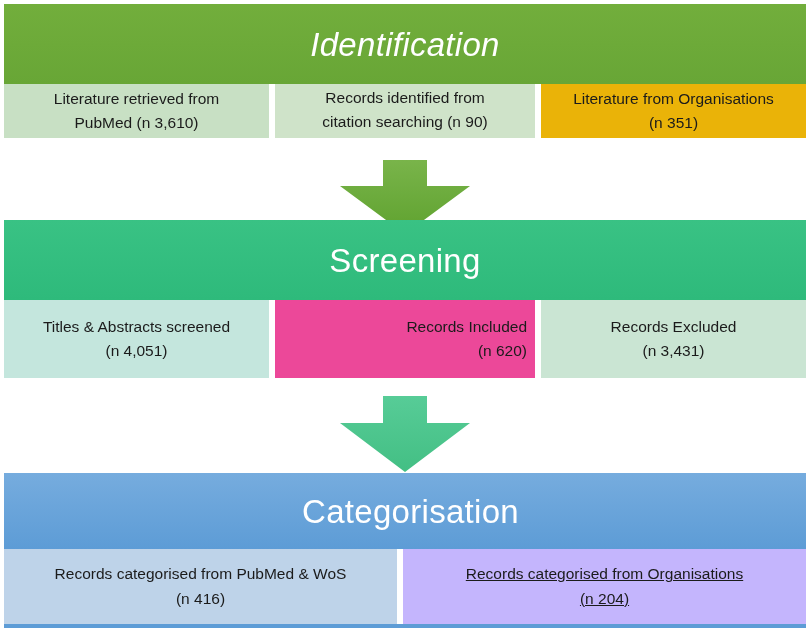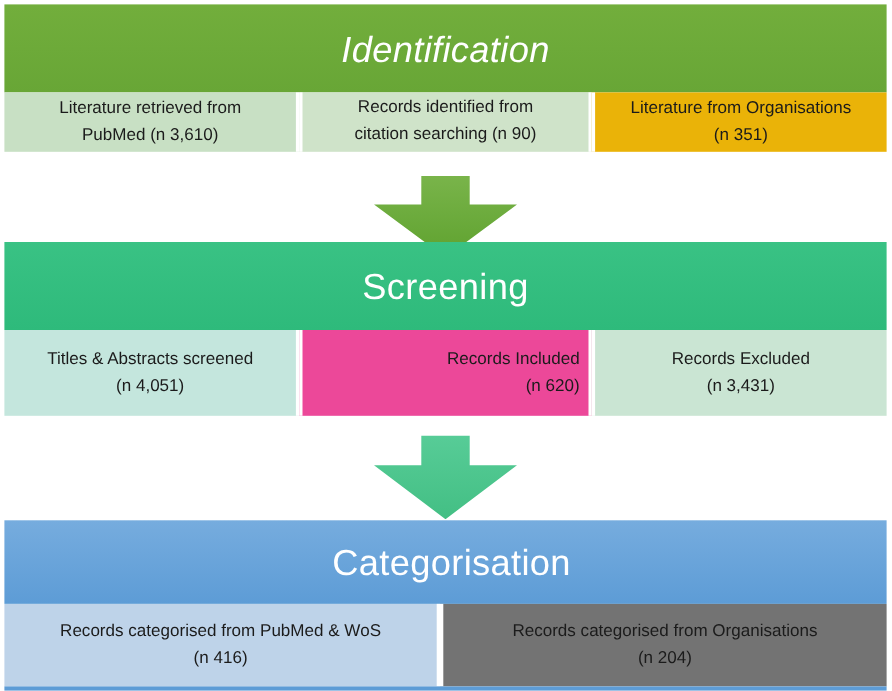--- a/index.html
+++ b/index.html
@@ -111,21 +111,21 @@
 
   
   #stage-categorisation { top: 473px; }
   #stage-categorisation .stage-header {
     height: 76px;
     background: linear-gradient(180deg,#76acde 0%, #5d9cd6 100%);
     padding-left: 11px;
   }
   #stage-categorisation .stage-boxes { height: 75px; }
   #cat-box-pubmed-wos   { flex: 0 0 396px; background: #bed3e9; }
-  #cat-box-organisations{ flex: 1 1 auto;  background: #737373; }
+  #cat-box-organisations{ flex: 1 1 auto;  background: #c4b5fd; text-decoration: underline; }
 
   
   #bottom-strip {
     position: absolute;
     left: 4px;
     top: 624px;
     width: 802px;
     height: 4px;
     background: #5d9cd6;
   }

